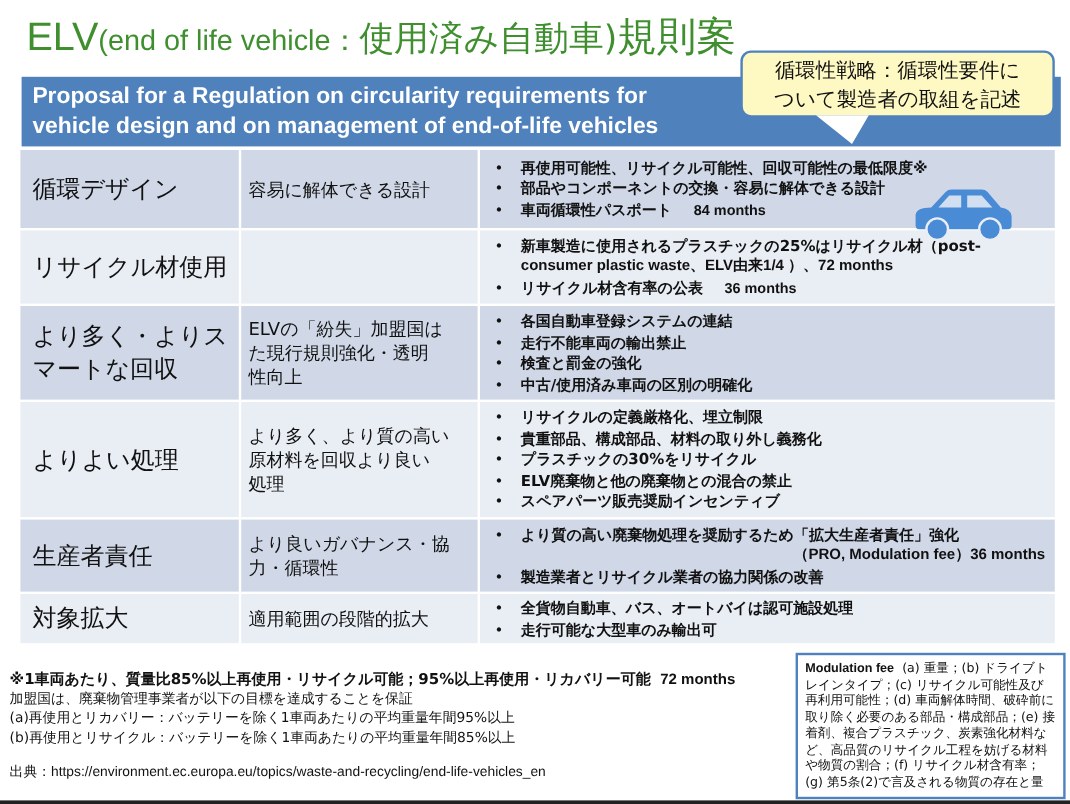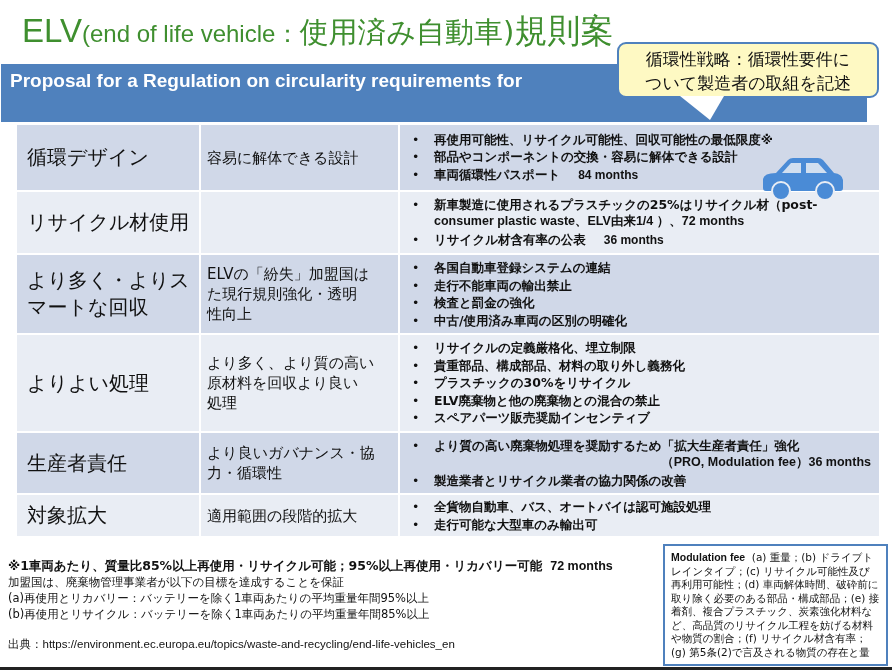--- a/index.html
+++ b/index.html
@@ -9,21 +9,21 @@
   .title {
     position: absolute; left: 22px; top: 6px; height: 50px;
     color: #3f8f2f; white-space: nowrap; line-height: 50px;
   }
   .title .t-big { font-family: "Liberation Sans", sans-serif; font-size: 33px; }
   .title .t-small { font-family: "Liberation Sans", sans-serif; font-size: 24px; }
   .title .t-jp { font-size: 29px; }
   .title .t-jp2 { font-size: 33px; }
 
   .banner {
-    position: absolute; left: 1px; top: 64px; width: 866px; height: 58px;
+    position: absolute; left: 18px; top: 64px; width: 866px; height: 58px;
     background: #4f81bd; color: #ffffff;
     font-family: "Liberation Sans", sans-serif; font-weight: bold; font-size: 19px;
     line-height: 25px; padding: 4px 0 0 9px;
   }
   .banner div { white-space: nowrap; }
 
   .callout {
     position: absolute; left: 617px; top: 42px; width: 262px; height: 56px;
     background: #fef9c3; border: 2px solid #4f81bd; border-radius: 9px;
     font-size: 17px; line-height: 24px; text-align: center; padding-top: 3px;
@@ -79,20 +79,21 @@
 </style>
 </head>
 <body>
 
 <div class="title">
   <span class="t-big">ELV</span><span class="t-small">(end of life vehicle：</span><span class="t-jp">使用済み自動車)</span><span class="t-jp2">規則案</span>
 </div>
 
 <div class="banner">
   <div>Proposal for a Regulation on circularity requirements for</div>
+  <div>vehicle design and on management of end-of-life vehicles</div>
 </div>
 
 <div class="callout">
   <div>循環性戦略：循環性要件に</div>
   <div>ついて製造者の取組を記述</div>
 </div>
 <div class="callout-tail"></div>
 
 <table class="grid">
   <tbody>

